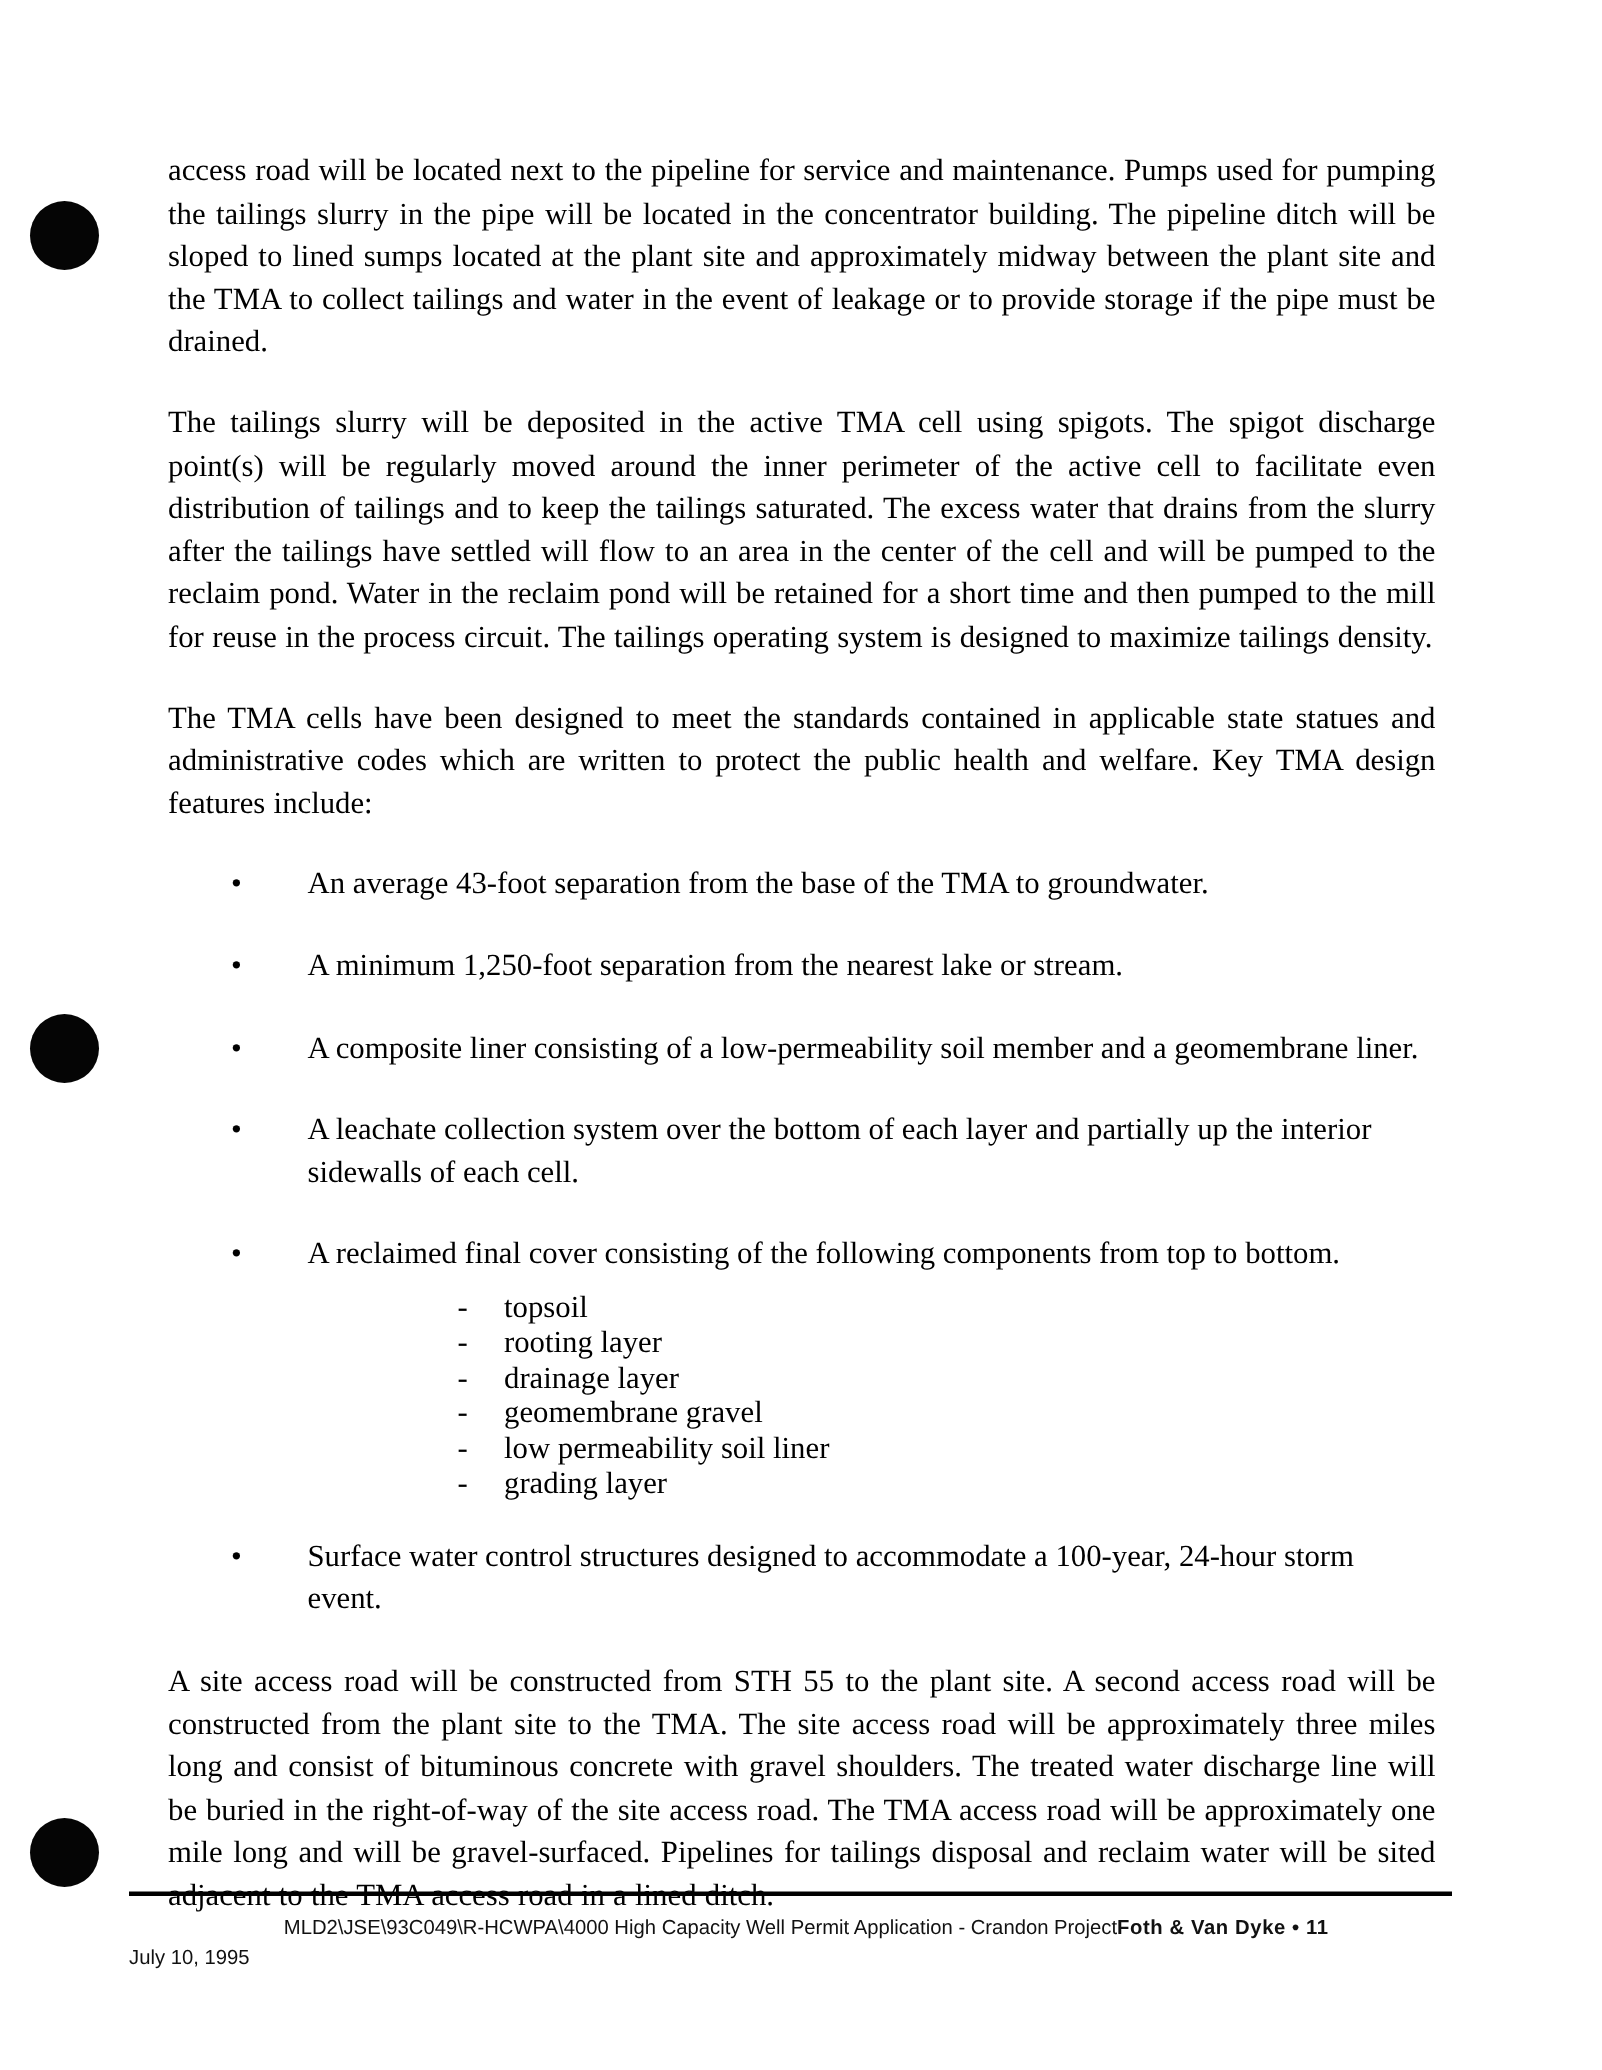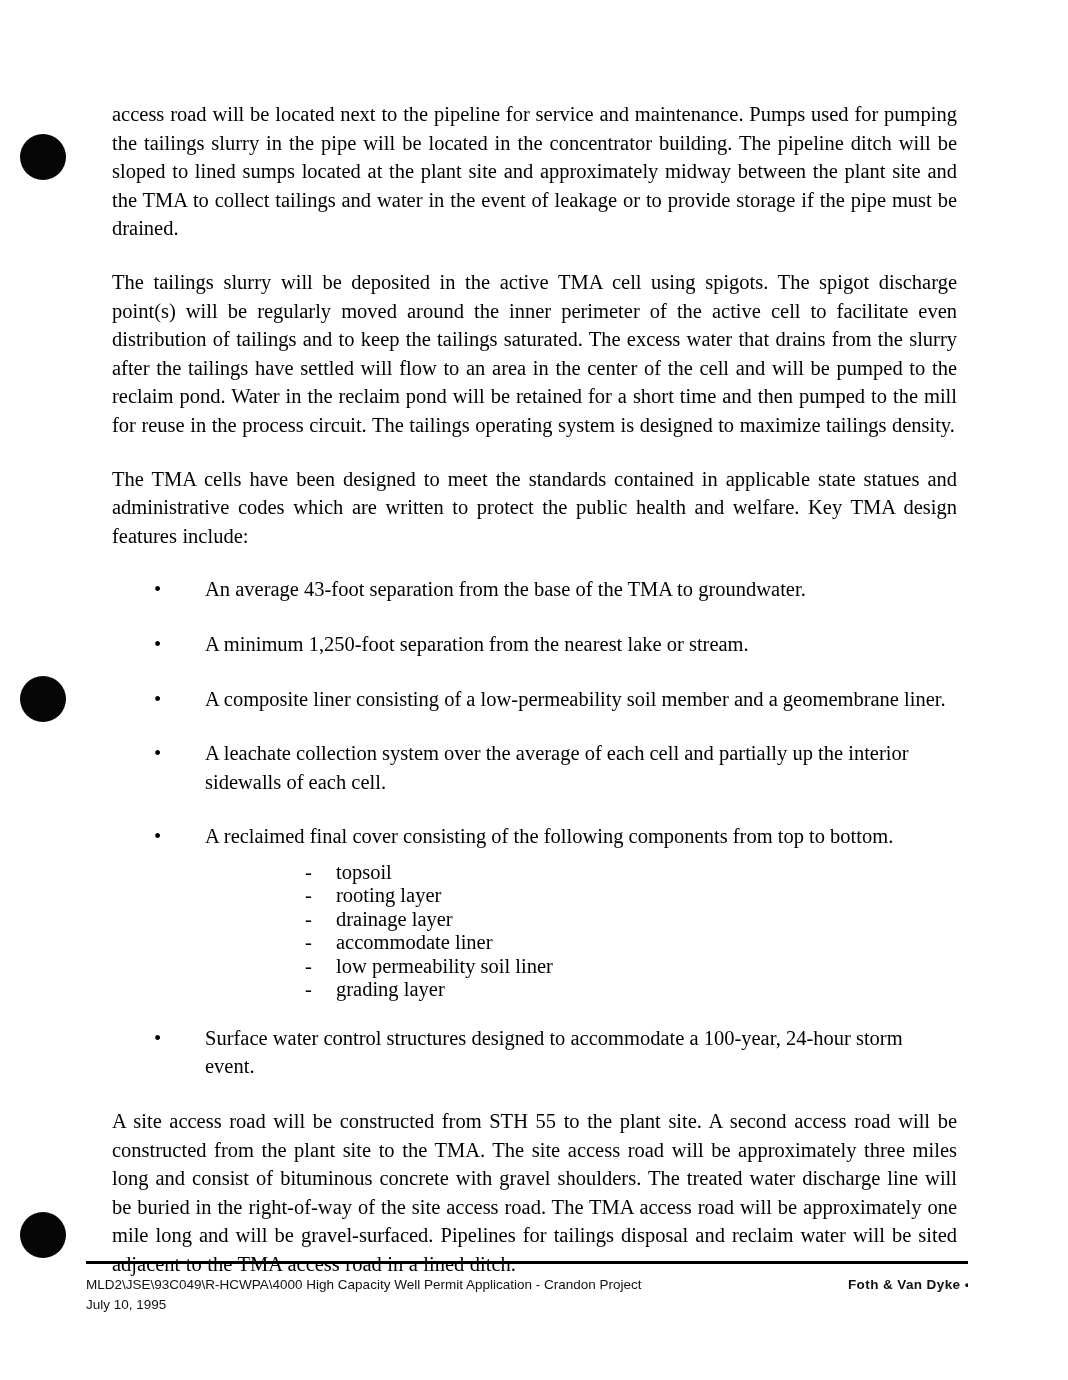--- a/index.html
+++ b/index.html
@@ -116,21 +116,21 @@
     left: 86px;
     top: 1275px;
     width: 903px;
     font-family: "Liberation Sans", "DejaVu Sans", sans-serif;
     font-size: 13.5px;
     line-height: 19px;
     color: #111111;
   }
   .footer-row {
     display: flex;
-    justify-content: space-between;
+    justify-content: center;
     align-items: baseline;
   }
   .footer-left { white-space: pre; }
   .footer-right {
     font-weight: bold;
     letter-spacing: 0.4px;
     white-space: nowrap;
   }
   .footer-date { margin-top: 1px; }
 </style>
@@ -163,21 +163,21 @@
         <span>A minimum 1,250-foot separation from the nearest lake or stream.</span>
       </li>
 
       <li class="bullet-item">
         <span class="marker">•</span>
         <span>A composite liner consisting of a low-permeability soil member and a geomembrane liner.</span>
       </li>
 
       <li class="bullet-item">
         <span class="marker">•</span>
-        <span>A leachate collection system over the average of each cell and partially up the interior sidewalls of each cell.</span>
+        <span>A leachate collection system over the bottom of each layer and partially up the interior sidewalls of each cell.</span>
       </li>
 
       <li class="bullet-item tight">
         <span class="marker">•</span>
         <span>A reclaimed final cover consisting of the following components from top to bottom.</span>
 
         <ul class="dash-list">
           <li class="dash-item">
             <span class="dash-marker">-</span>
             <span>topsoil</span>
@@ -185,21 +185,21 @@
           <li class="dash-item">
             <span class="dash-marker">-</span>
             <span>rooting layer</span>
           </li>
           <li class="dash-item">
             <span class="dash-marker">-</span>
             <span>drainage layer</span>
           </li>
           <li class="dash-item">
             <span class="dash-marker">-</span>
-            <span>accommodate liner</span>
+            <span>geomembrane gravel</span>
           </li>
           <li class="dash-item">
             <span class="dash-marker">-</span>
             <span>low permeability soil liner</span>
           </li>
           <li class="dash-item">
             <span class="dash-marker">-</span>
             <span>grading layer</span>
           </li>
         </ul>

